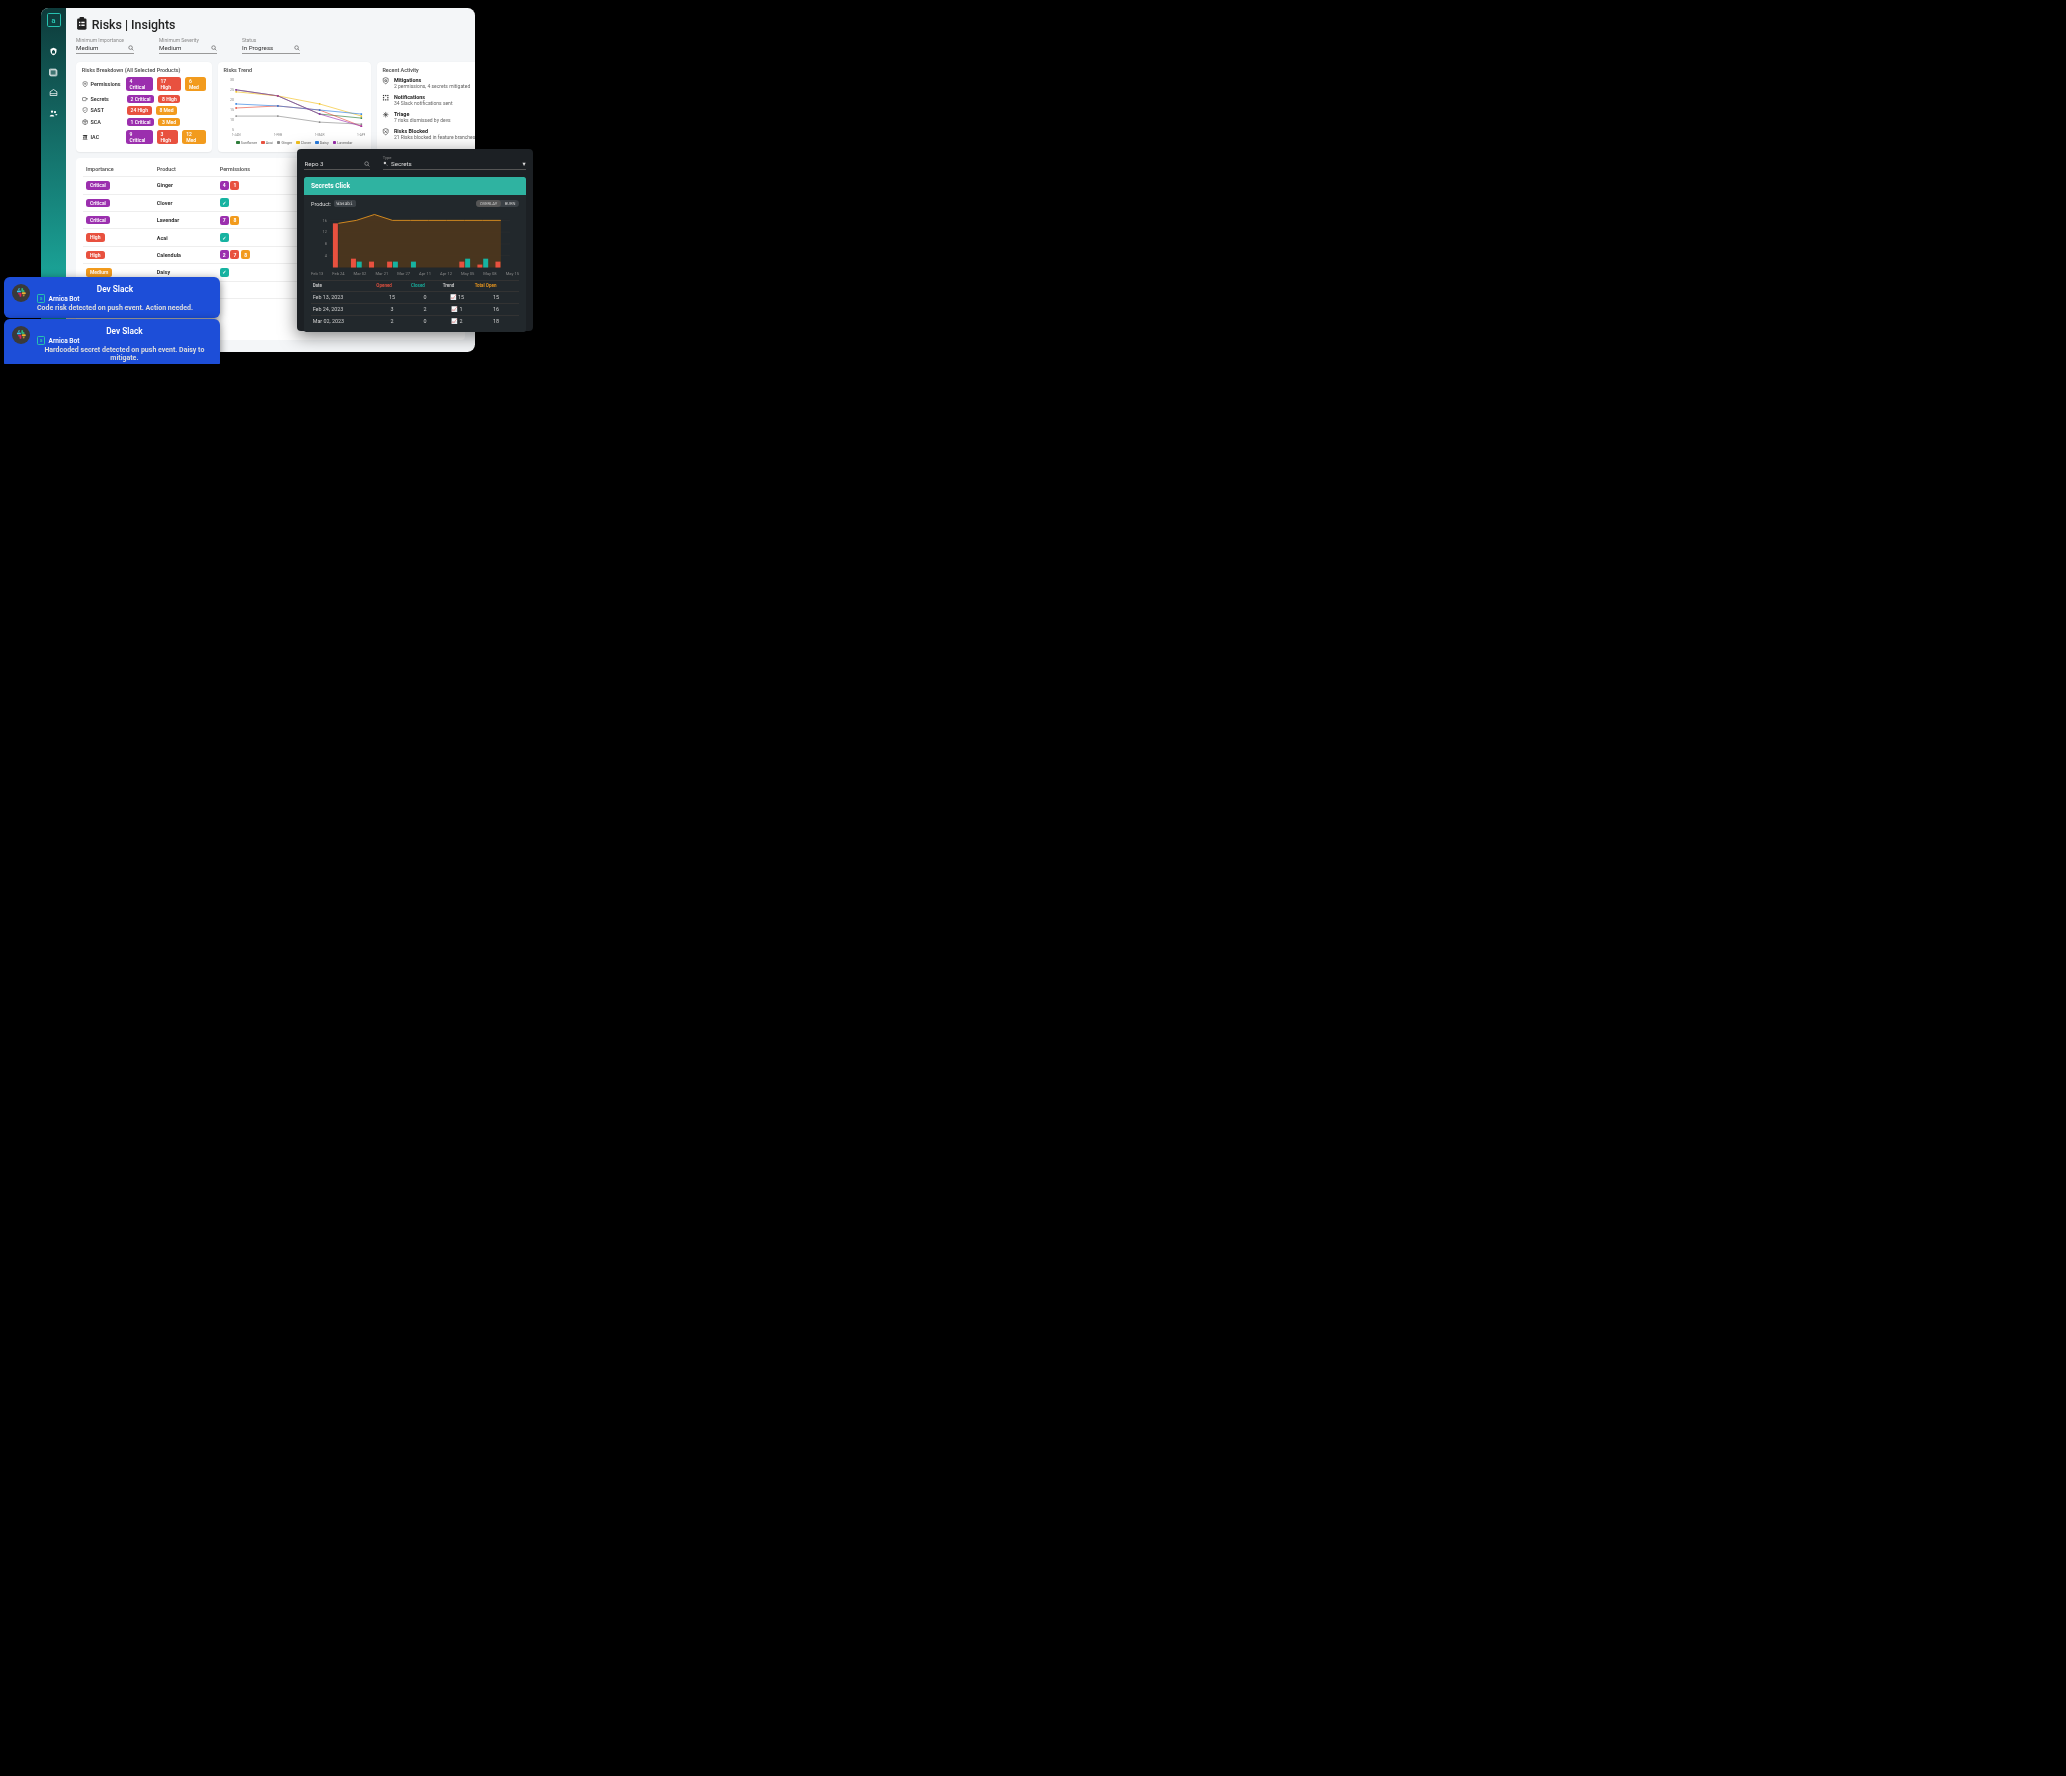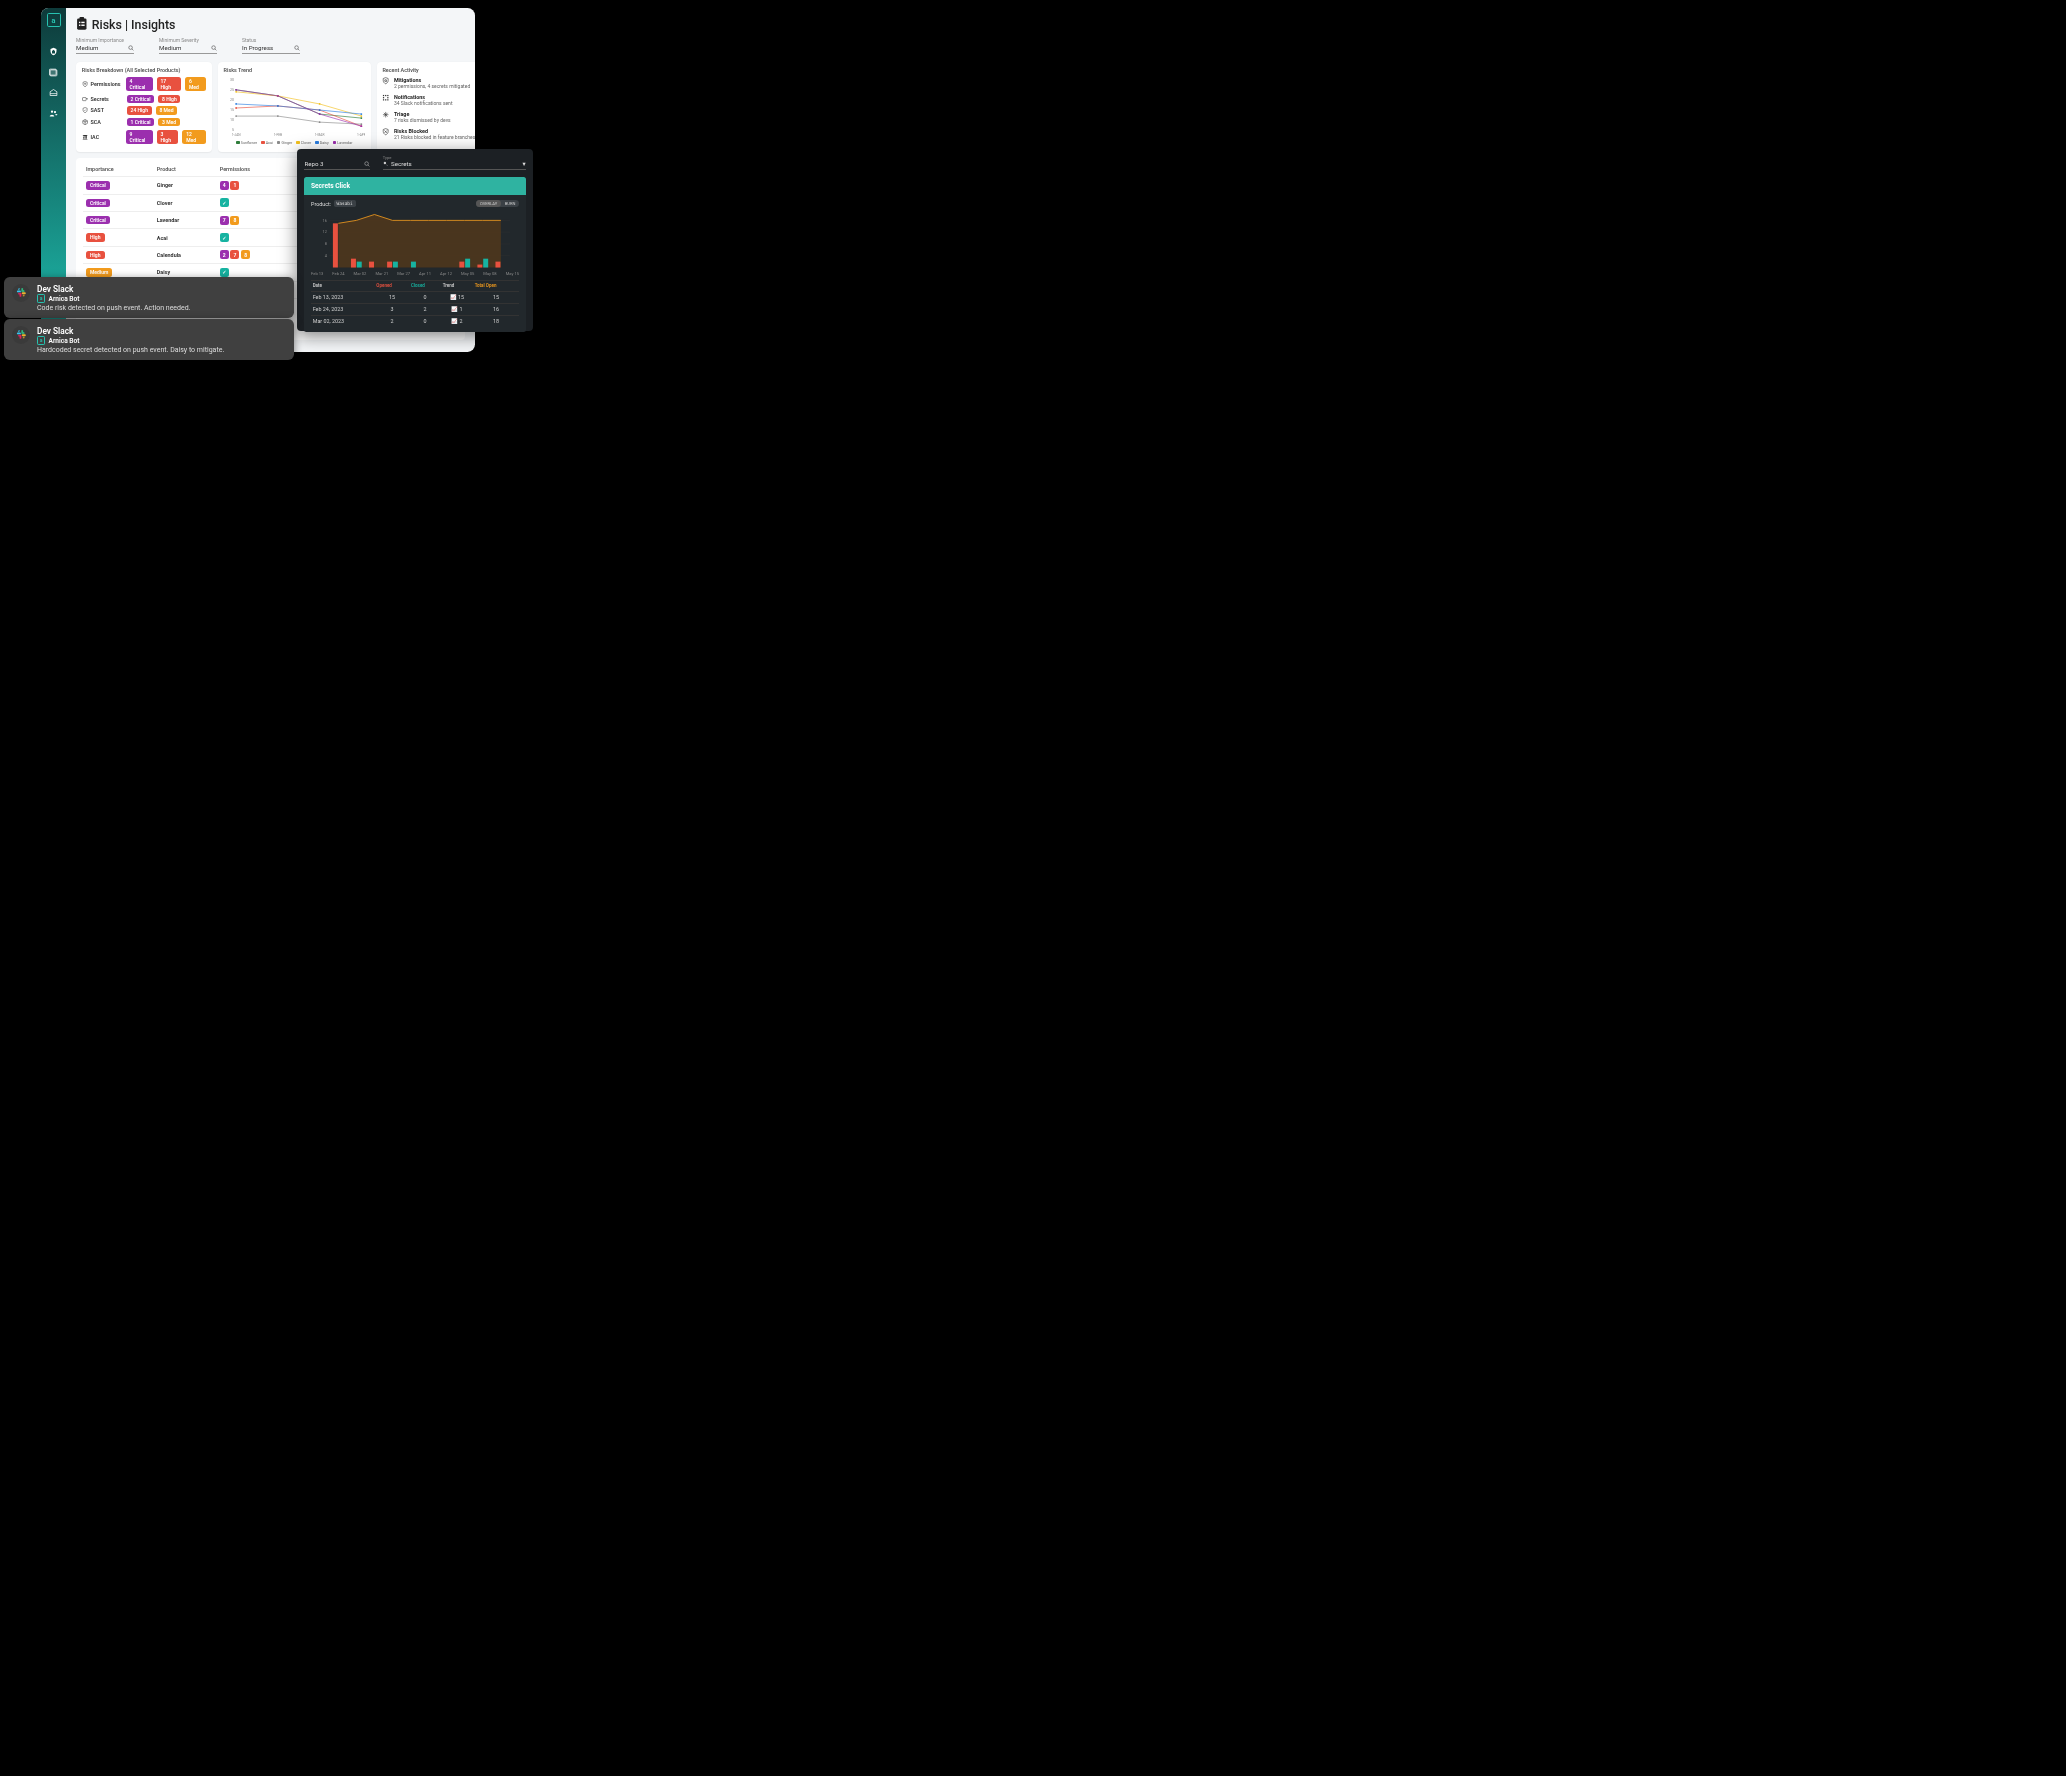--- a/index.html
+++ b/index.html
@@ -106,33 +106,34 @@
   .dp-table{width:100%;margin-top:3.3px;font-size:5px;}
   .dp-table th{font-size:4.5px;}
   .dp-table th,.dp-table td{padding:2.5px 1.7px;border-top:0.4px solid #333;}
   .dp-table td{color:#ccc;}
   .c-red{color:#e8513f;}
   .c-teal{color:#17b3a1;}
   .c-orange{color:#f29b1d;}
 
   
   .toast {
-    position:absolute; left:4.1px; width:290px;
-    background:#404040; border-radius:5.8px; padding:6.6px 8.3px;
+    position:absolute; left:4.1px; width:216px;
+    background:#1d4ed8; border-radius:5.8px; padding:6.6px 8.3px;
     display:flex; gap:6.6px; align-items:flex-start;
     box-shadow:0 2.5px 8.3px rgba(0,0,0,.5);
+    text-align:center;
   }
   .toast1{top:277px;}
   .toast2{top:319px;}
   .slack-ico{width:18px;height:18px;border-radius:50%;background:#3a3a3a;display:flex;align-items:center;justify-content:center;flex-shrink:0;}
   .toast-body .t1{font-size:8.3px;font-weight:600;color:#fff;}
   .toast-body .t2{display:flex;align-items:center;gap:3.3px;margin-top:0.8px;}
   .toast-body .t2 .alogo{width:8.3px;height:8.3px;border:0.8px solid #27c2b0;border-radius:1.2px;color:#27c2b0;font-size:4.5px;font-weight:700;display:flex;align-items:center;justify-content:center;}
   .toast-body .t2 span{color:#fff;font-weight:600;font-size:6.6px;}
-  .toast-body .t3{color:#ddd;font-size:7px;margin-top:1.2px;}
+  .toast-body .t3{color:#ddd;font-size:7px;margin-top:1.2px;font-weight:bold;}
 </style>
 </head>
 <body>
 
 <div class="app"></div>
 
 <div class="sidebar">
   <div class="logo">a</div>
   <div class="nav">
     <div class="nav-icon"><svg viewBox="0 0 24 24" fill="#fff">

